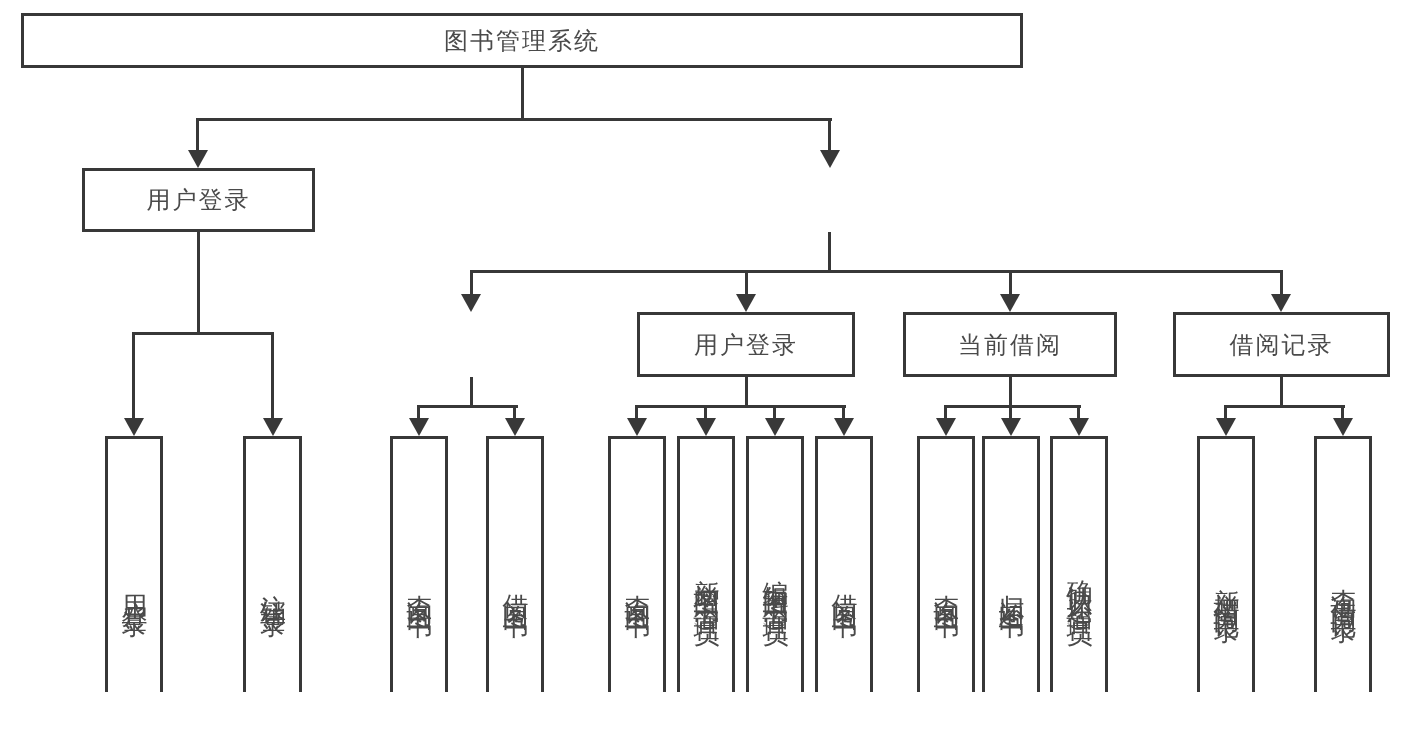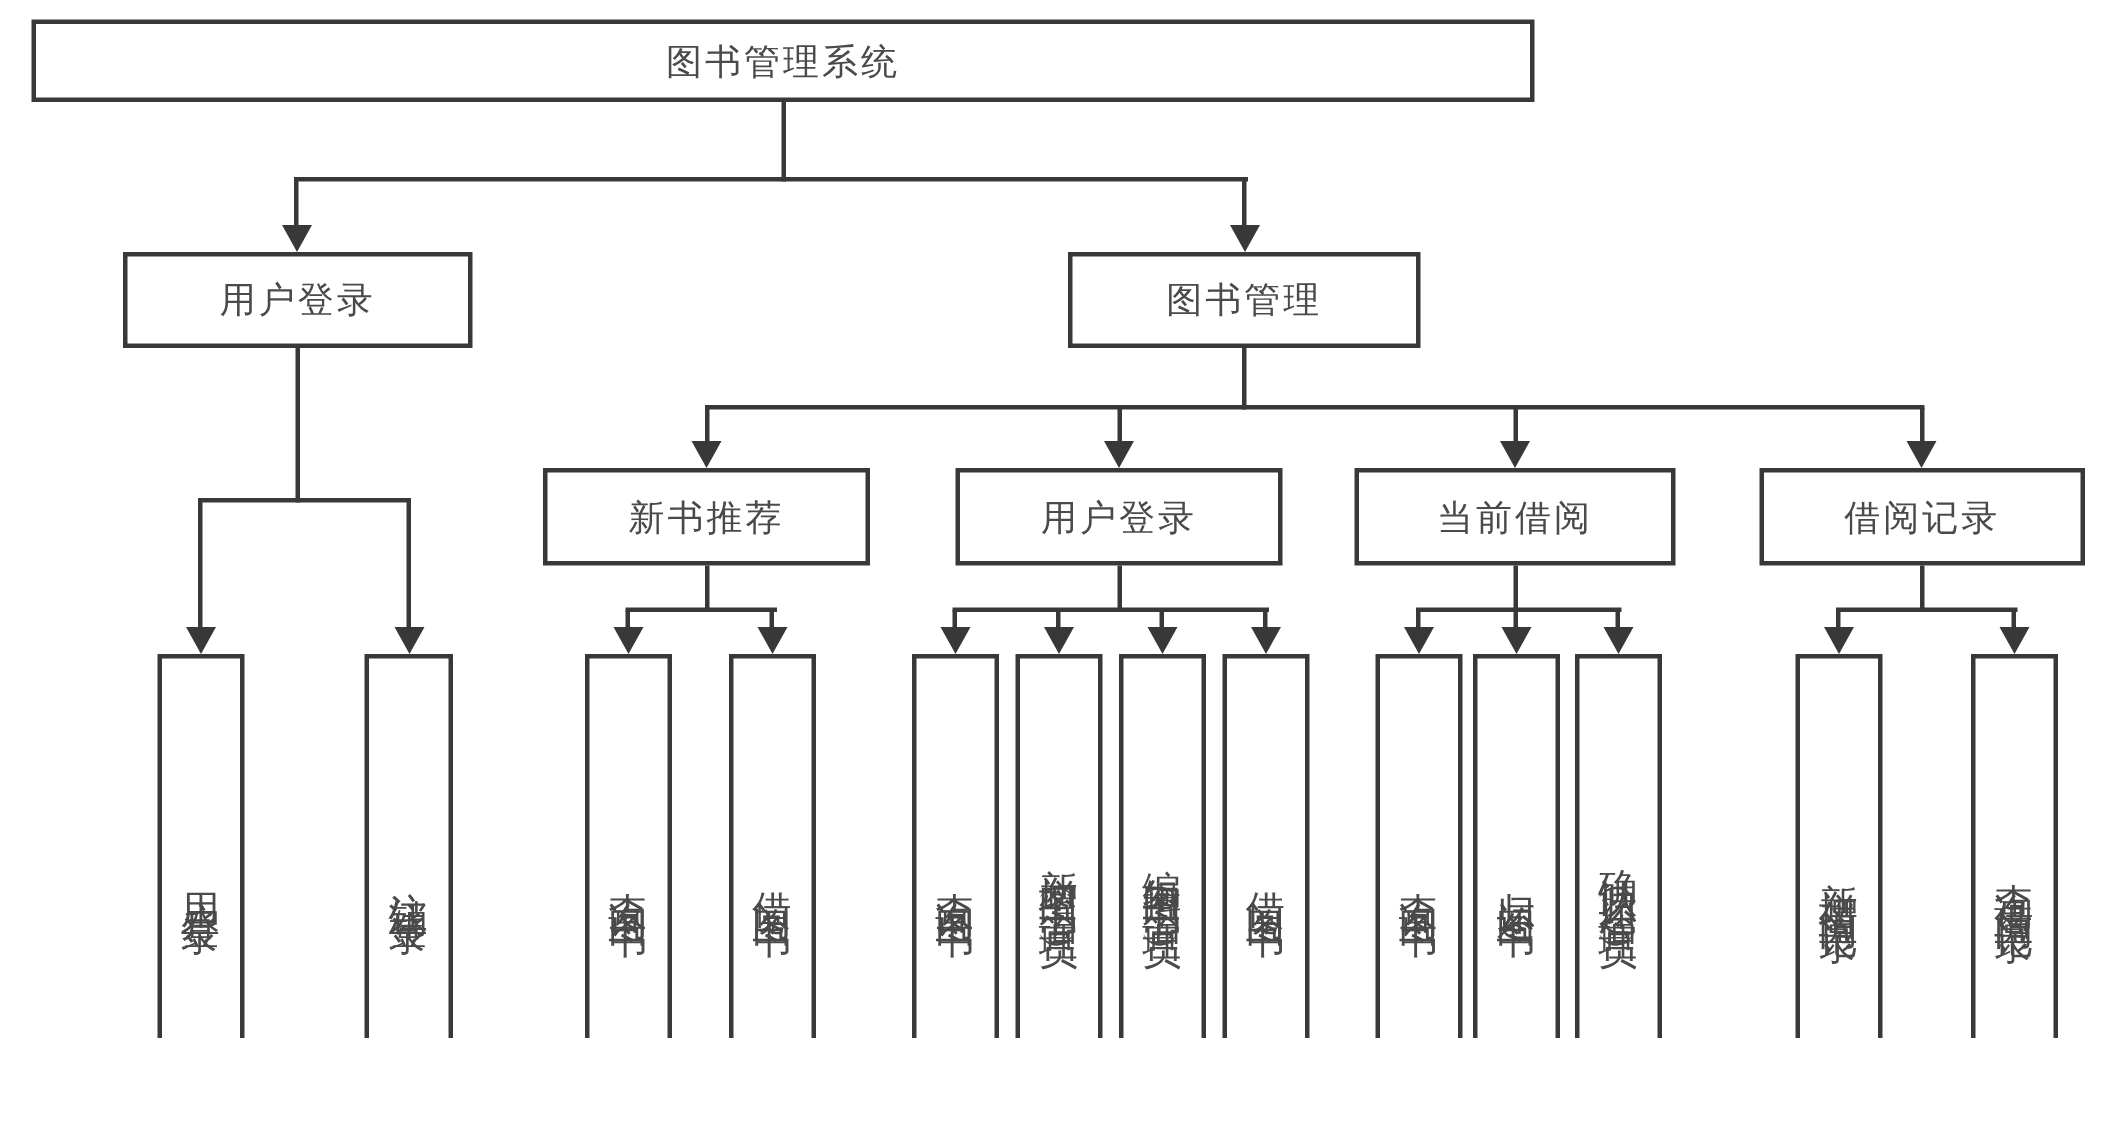--- a/index.html
+++ b/index.html
@@ -4,21 +4,21 @@
 <style>
   :root{
     --line-color:#383838;
     --text-color:#4a4a4a;
     --watermark-color:#ababab;
     --bg-color:#ffffff;
   }
   html,body{margin:0;padding:0;background:var(--bg-color);}
   .canvas{
     position:relative;width:1405px;height:692px;background:var(--bg-color);
-    font-family:Liberation Sans, sans-serif;overflow:hidden;
+    font-family:Liberation Serif, serif;overflow:hidden;
   }
   .box{
     position:absolute;box-sizing:border-box;border:3px solid var(--line-color);
     background:var(--bg-color);display:flex;align-items:center;justify-content:center;
     color:var(--text-color);font-size:24px;letter-spacing:2px;white-space:nowrap;
   }
   .vbox{
     writing-mode:vertical-rl;text-orientation:mixed;
     font-size:26px;letter-spacing:6px;line-height:1;
   }
@@ -42,41 +42,39 @@
   <div class="box" style="left:21px;top:13px;width:1002px;height:55px">图书管理系统</div>
 
   <div class="vl" style="left:521px;top:68px;height:53px"></div>
   <div class="hl" style="left:196px;top:118px;width:636px"></div>
   <div class="vl" style="left:196px;top:118px;height:34px"></div>
   <div class="ar" style="left:188px;top:150px"></div>
   <div class="vl" style="left:828px;top:118px;height:34px"></div>
   <div class="ar" style="left:820px;top:150px"></div>
 
   <div class="box" style="left:82px;top:168px;width:233px;height:64px">用户登录</div>
-  <div class="box" style="left:712px;top:168px;width:235px;height:64px">图书管理</div>
 
   <div class="vl" style="left:197px;top:232px;height:103px"></div>
   <div class="hl" style="left:132px;top:332px;width:142px"></div>
   <div class="vl" style="left:132px;top:334px;height:86px"></div>
   <div class="ar" style="left:124px;top:418px"></div>
   <div class="vl" style="left:271px;top:334px;height:86px"></div>
   <div class="ar" style="left:263px;top:418px"></div>
 
   <div class="vl" style="left:828px;top:232px;height:41px"></div>
   <div class="hl" style="left:470px;top:270px;width:813px"></div>
   <div class="vl" style="left:470px;top:272px;height:24px"></div>
   <div class="ar" style="left:461px;top:294px"></div>
   <div class="vl" style="left:745px;top:272px;height:24px"></div>
   <div class="ar" style="left:736px;top:294px"></div>
   <div class="vl" style="left:1009px;top:272px;height:24px"></div>
   <div class="ar" style="left:1000px;top:294px"></div>
   <div class="vl" style="left:1280px;top:272px;height:24px"></div>
   <div class="ar" style="left:1271px;top:294px"></div>
 
-  <div class="box" style="left:362px;top:312px;width:218px;height:65px">新书推荐</div>
   <div class="box" style="left:637px;top:312px;width:218px;height:65px">用户登录</div>
   <div class="box" style="left:1173px;top:312px;width:217px;height:65px">借阅记录</div>
   <div class="box" style="left:903px;top:312px;width:214px;height:65px">当前借阅</div>
 
   <div class="vl" style="left:470px;top:377px;height:31px"></div>
   <div class="hl" style="left:417px;top:405px;width:101px"></div>
   <div class="vl" style="left:417px;top:407px;height:13px"></div>
   <div class="ar" style="left:409px;top:418px"></div>
   <div class="vl" style="left:513px;top:407px;height:13px"></div>
   <div class="ar" style="left:505px;top:418px"></div>

